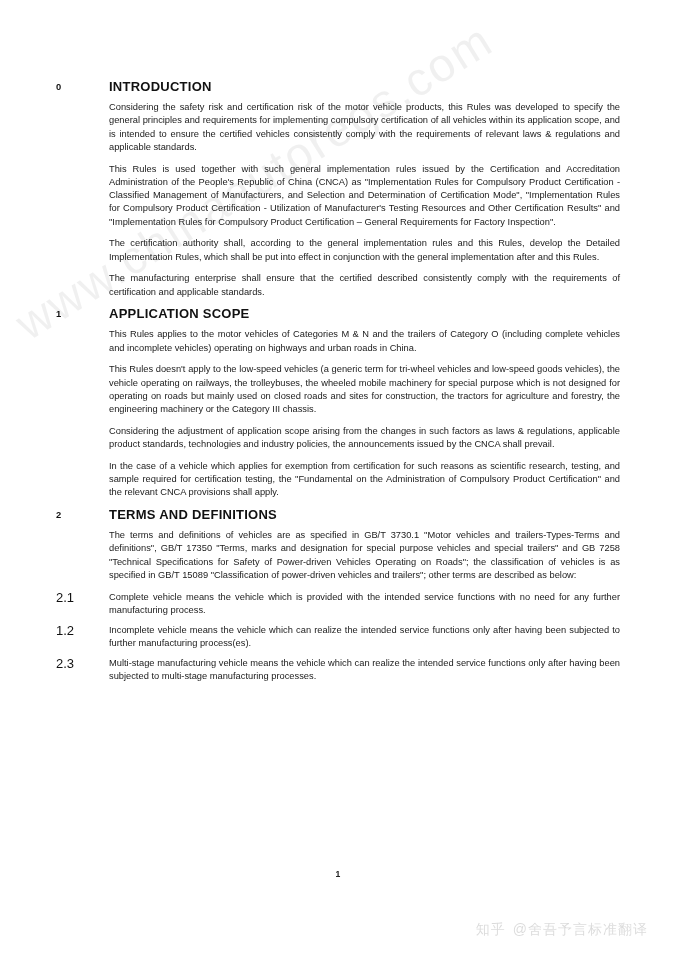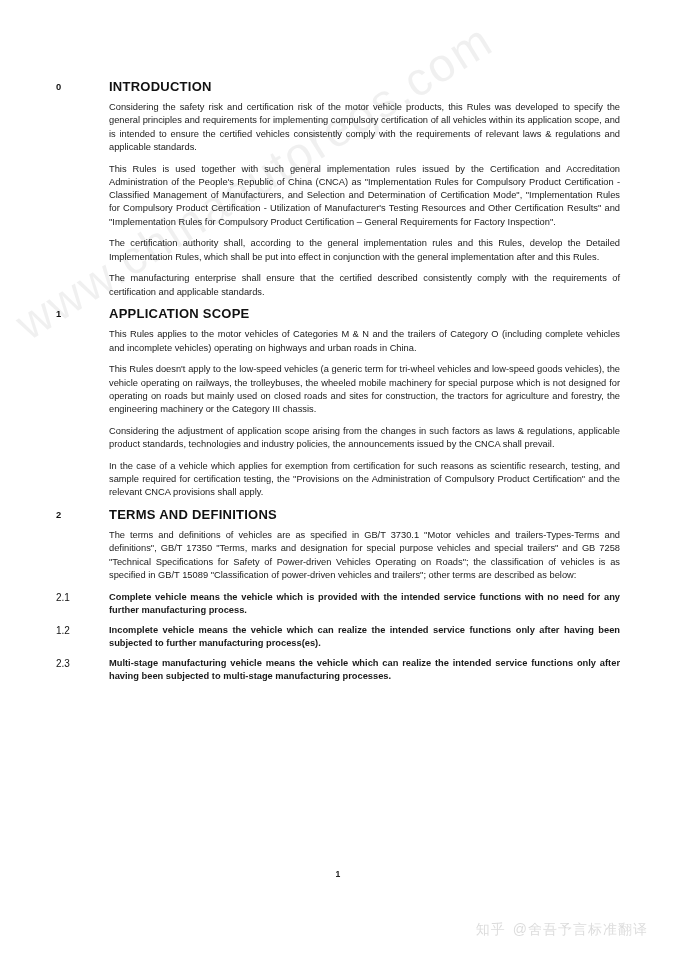--- a/index.html
+++ b/index.html
@@ -113,26 +113,25 @@
   .para-group .para {
     margin-bottom: 8.5px;
   }
 
   
   .defitem {
     margin-bottom: 6.5px;
   }
   .defitem .block-num {
     font-weight: normal;
-    font-size: 10px;
+    font-size: 13px;
     line-height: 13.25px;
   }
   .defitem .para {
     margin-bottom: 0;
-    font-weight: bold;
   }
 
   .gap-before-heading {
     margin-top: 2px;
   }
 
   
   .footer {
     position: absolute;
     left: 0;
@@ -191,21 +190,21 @@
     <div class="block heading gap-before-heading">
       <div class="block-num">1</div>
       <div class="block-body">
         <div class="heading-text">APPLICATION SCOPE</div>
       </div>
     </div>
     <div class="para-group">
       <p class="para">This Rules applies to the motor vehicles of Categories M &amp; N and the trailers of Category O (including complete vehicles and incomplete vehicles) operating on highways and urban roads in China.</p>
       <p class="para">This Rules doesn't apply to the low-speed vehicles (a generic term for tri-wheel vehicles and low-speed goods vehicles), the vehicle operating on railways, the trolleybuses, the wheeled mobile machinery for special purpose which is not designed for operating on roads but mainly used on closed roads and sites for construction, the tractors for agriculture and forestry, the engineering machinery or the Category III chassis.</p>
       <p class="para">Considering the adjustment of application scope arising from the changes in such factors as laws &amp; regulations, applicable product standards, technologies and industry policies, the announcements issued by the CNCA shall prevail.</p>
-      <p class="para">In the case of a vehicle which applies for exemption from certification for such reasons as scientific research, testing, and sample required for certification testing, the "Provisions on the Administration of Compulsory Product Certification" and the relevant CNCA provisions shall apply.</p>
+      <p class="para">In the case of a vehicle which applies for exemption from certification for such reasons as scientific research, testing, and sample required for certification testing, the "Fundamental on the Administration of Compulsory Product Certification" and the relevant CNCA provisions shall apply.</p>
     </div>
 
     <div class="block heading gap-before-heading">
       <div class="block-num">2</div>
       <div class="block-body">
         <div class="heading-text">TERMS AND DEFINITIONS</div>
       </div>
     </div>
     <div class="para-group">
       <p class="para">The terms and definitions of vehicles are as specified in GB/T 3730.1 "Motor vehicles and trailers-Types-Terms and definitions", GB/T 17350 "Terms, marks and designation for special purpose vehicles and special trailers" and GB 7258 "Technical Specifications for Safety of Power-driven Vehicles Operating on Roads"; the classification of vehicles is as specified in GB/T 15089 "Classification of power-driven vehicles and trailers"; other terms are described as below:</p>

